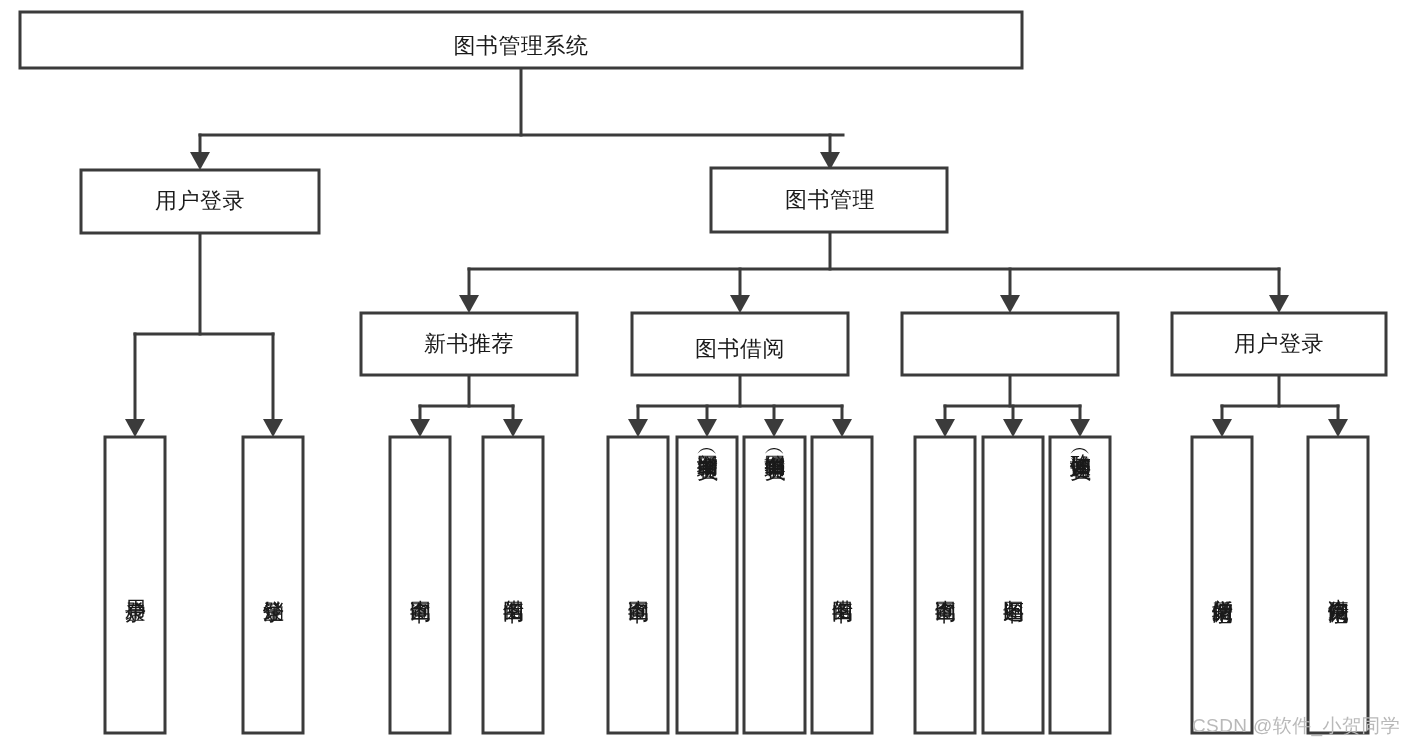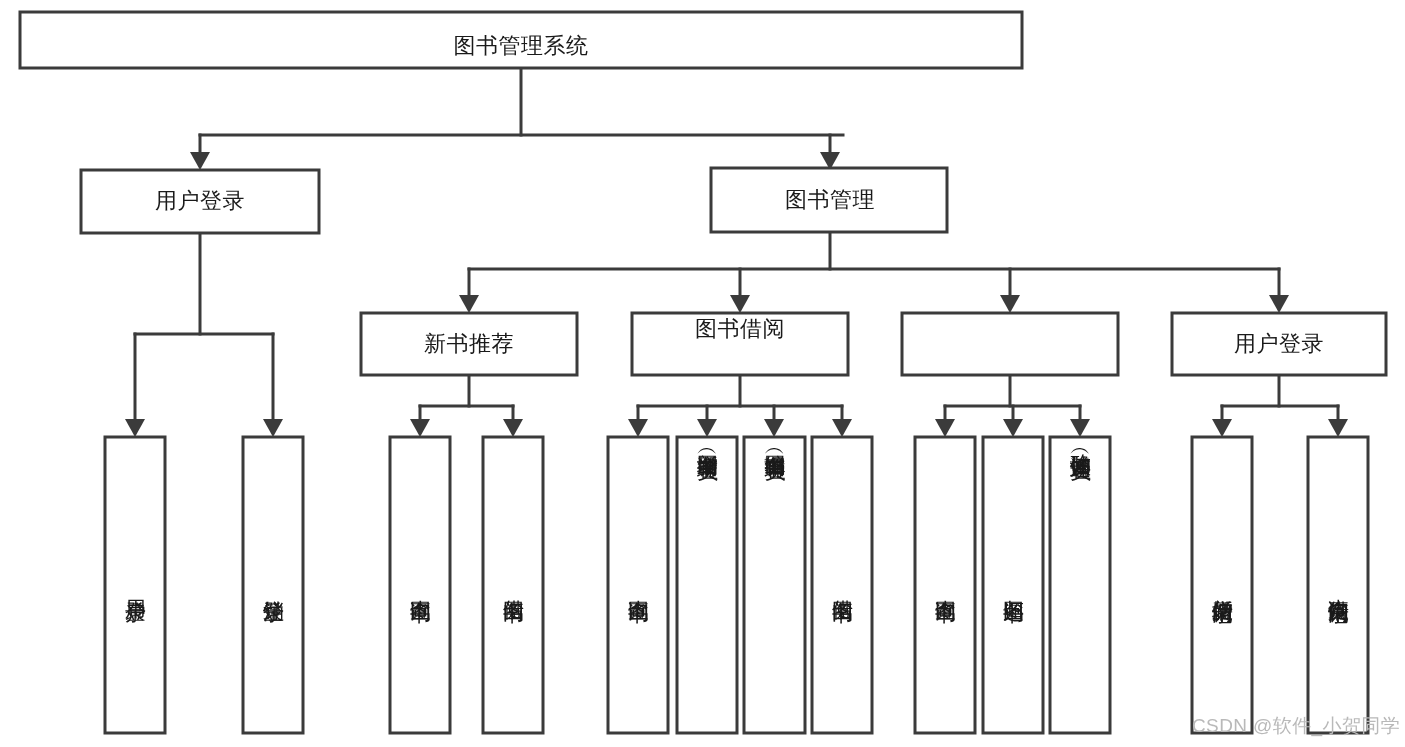--- a/index.html
+++ b/index.html
@@ -186,21 +186,21 @@
     <rect class="node-box" x="1192" y="437" width="60" height="296"></rect>
     <rect class="node-box" x="1308" y="437" width="60" height="296"></rect>
   </svg>
 
   <div class="node-label-h" style="left:20px; top:12px; width:1002px; height:68px;">图书管理系统</div>
 
   <div class="node-label-h" style="left:81px; top:170px; width:238px; height:63px;">用户登录</div>
   <div class="node-label-h" style="left:711px; top:168px; width:238px; height:64px;">图书管理</div>
 
   <div class="node-label-h" style="left:361px; top:313px; width:216px; height:62px;">新书推荐</div>
-  <div class="node-label-h" style="left:632px; top:298px; width:216px; height:62px;">图书借阅</div>
+  <div class="node-label-h" style="left:632px; top:318px; width:216px; height:62px;">图书借阅</div>
   <div class="node-label-h" style="left:1172px; top:313px; width:214px; height:62px;">用户登录</div>
 
   <div class="node-label-v" style="left:105px; top:437px; width:60px; height:296px;">用户登录</div>
   <div class="node-label-v" style="left:243px; top:437px; width:60px; height:296px;">注销登录</div>
 
   <div class="node-label-v" style="left:390px; top:437px; width:60px; height:296px;">查询图书</div>
   <div class="node-label-v" style="left:483px; top:437px; width:60px; height:296px;">借阅图书</div>
 
   <div class="node-label-v" style="left:608px; top:437px; width:60px; height:296px;">查询图书</div>
   <div class="node-label-v" style="left:677px; top:437px; width:60px; height:296px; justify-content:flex-start;">新增图书（管理员）</div>

